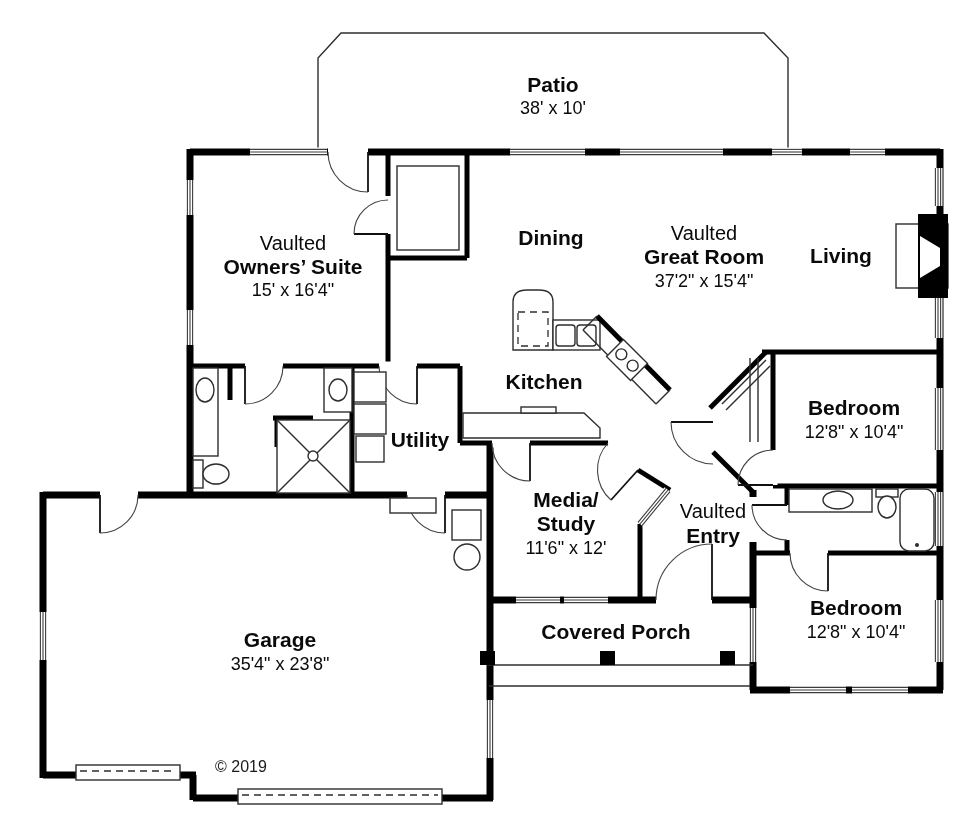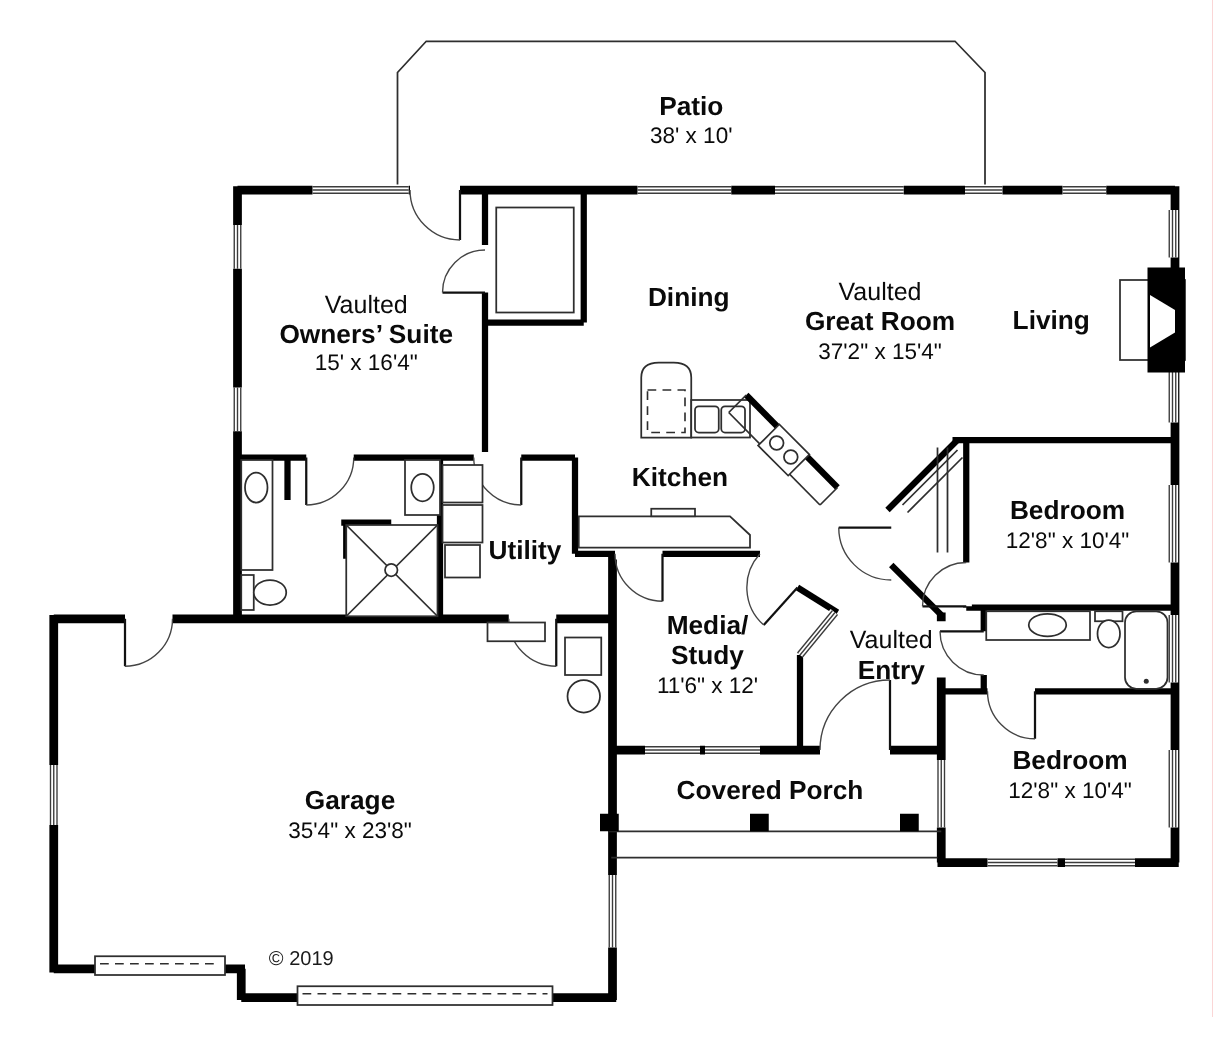--- a/index.html
+++ b/index.html
@@ -1,16 +1,16 @@
 <!DOCTYPE html>
 <html><head>
 <meta charset="utf-8">
 <style>
   html,body{margin:0;padding:0;background:#fff;}
-  .page{width:970px;height:831px;background:#ef4444;position:relative;overflow:hidden;}
+  .page{width:970px;height:831px;background:#15803d;position:relative;overflow:hidden;}
   svg{display:block;}
   .wall-ext{stroke:#000;stroke-width:7;fill:none;stroke-linecap:butt;}
   .wall-int{stroke:#000;stroke-width:5;fill:none;stroke-linecap:butt;}
   .thin{stroke:#2e2e2e;stroke-width:1.4;fill:none;}
   .thin-f{stroke:#2e2e2e;stroke-width:1.4;fill:#fff;}
   .dash{stroke:#2e2e2e;stroke-width:1.3;fill:none;stroke-dasharray:7,5;}
   .rname{font-family:"Liberation Sans",sans-serif;font-size:21px;font-weight:700;fill:#0a0a0a;text-anchor:middle;}
   .rpre{font-family:"Liberation Sans",sans-serif;font-size:20px;font-weight:400;fill:#0a0a0a;text-anchor:middle;}
   .rdim{font-family:"Liberation Sans",sans-serif;font-size:18px;font-weight:400;fill:#0a0a0a;text-anchor:middle;}
   .rcopy{font-family:"Liberation Sans",sans-serif;font-size:16px;fill:#1a1a1a;text-anchor:middle;}

